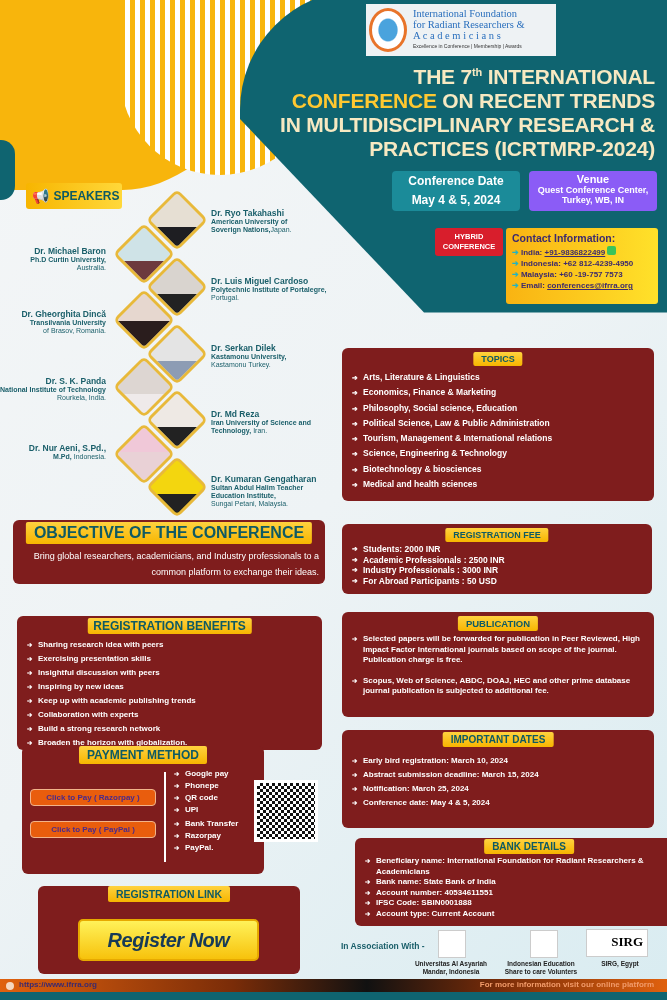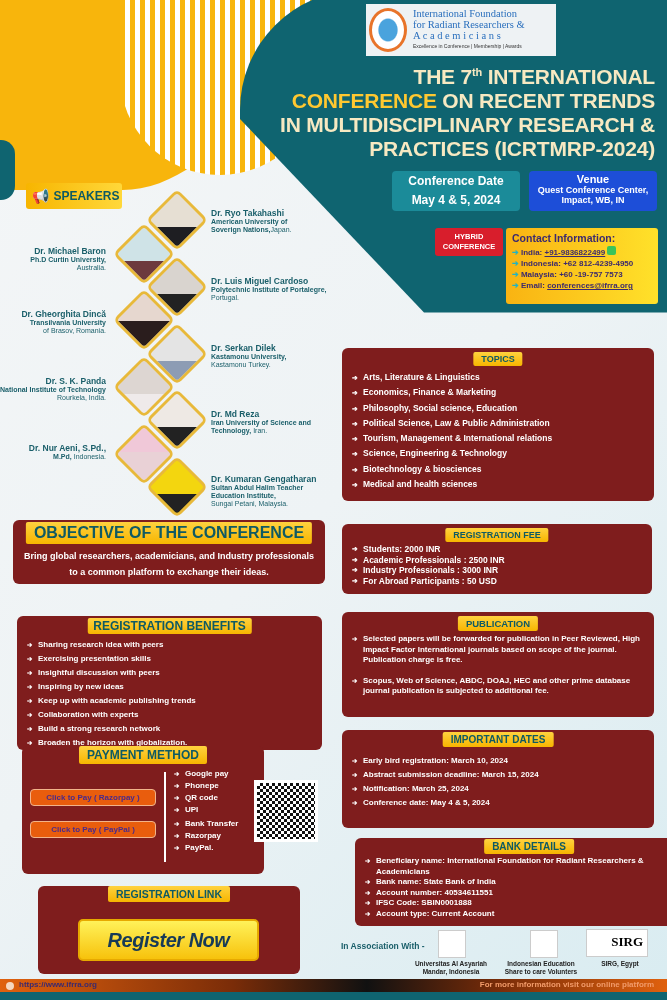--- a/index.html
+++ b/index.html
@@ -41,24 +41,24 @@
  <div><span>THE 7</span><sup style="font-size:11px">th</sup><span> INTERNATIONAL</span></div>
  <div><span style="color:#ffc830">CONFERENCE</span><span> ON RECENT TRENDS</span></div>
  <div>IN MULTIDISCIPLINARY RESEARCH &amp;</div>
  <div>PRACTICES (ICRTMRP-2024)</div>
 </div>
 
 <div class="abs" style="left:392px;top:171px;width:128px;height:40px;background:#1b8b99;border-radius:4px;color:#fff;text-align:center;font-weight:bold">
  <div style="font-size:12px;margin-top:3px">Conference Date</div>
  <div style="font-size:12px;margin-top:5px">May 4 &amp; 5, 2024</div>
 </div>
-<div class="abs" style="left:529px;top:171px;width:128px;height:40px;background:#1d4ed8;border-radius:4px;color:#fff;text-align:center;font-weight:bold">
+<div class="abs" style="left:529px;top:171px;width:128px;height:40px;background:#8b5cf6;border-radius:4px;color:#fff;text-align:center;font-weight:bold">
  <div style="font-size:11px;margin-top:2px">Venue</div>
  <div style="font-size:9px">Quest Conference Center,</div>
- <div style="font-size:9px">Impact, WB, IN</div>
+ <div style="font-size:9px">Turkey, WB, IN</div>
 </div>
 
 <div class="abs" style="left:435px;top:228px;width:68px;height:28px;background:#d81e2c;border-radius:3px;color:#fff;font-weight:bold;font-size:7.5px;text-align:center;padding-top:4px;line-height:10px">
  <div>HYBRID</div>
     <div>CONFERENCE</div>
 </div>
 
 <div class="abs" style="left:506px;top:228px;width:152px;height:76px;background:linear-gradient(90deg,#f9b312,#ffe12a);border-radius:3px;padding:4px 6px;color:#3c2a6e;font-weight:bold">
  <div style="font-size:10.5px;margin-bottom:2px">Contact Information:</div>
  <div style="font-size:8px;line-height:11px">
@@ -121,21 +121,21 @@
       <li>Political Science, Law &amp; Public Administration</li>
       <li>Tourism, Management &amp; International relations</li>
       <li>Science, Engineering &amp; Technology</li>
       <li>Biotechnology &amp; biosciences</li>
       <li>Medical and health sciences</li>
  </ul>
 </div>
 
 <div class="card" style="left:13px;top:520px;width:312px;height:64px">
  <div class="head ybadge" style="font-size:16px;top:2px">OBJECTIVE OF THE CONFERENCE</div>
- <div style="position:absolute;left:6px;right:6px;top:28px;text-align:center;font-weight:bold;font-size:9px;line-height:16px;color:#fff">Bring  global researchers, academicians, and Industry professionals to a common platform to  exchange their ideas.</div>
+ <div style="position:absolute;left:6px;right:6px;top:28px;text-align:right;font-weight:normal;font-size:9px;line-height:16px;color:#fff">Bring  global researchers, academicians, and Industry professionals to a common platform to  exchange their ideas.</div>
 </div>
 
 <div class="card" style="left:342px;top:524px;width:310px;height:70px">
  <div class="head ybadge" style="font-size:9px">REGISTRATION FEE</div>
  <ul class="lst" style="position:absolute;left:10px;top:20px;font-size:8.5px;line-height:10.5px">
   <li>Students: 2000 INR</li>
       <li>Academic Professionals : 2500 INR</li>
       <li>Industry Professionals : 3000 INR</li>
       <li>For Abroad Participants :  50 USD</li>
  </ul>

